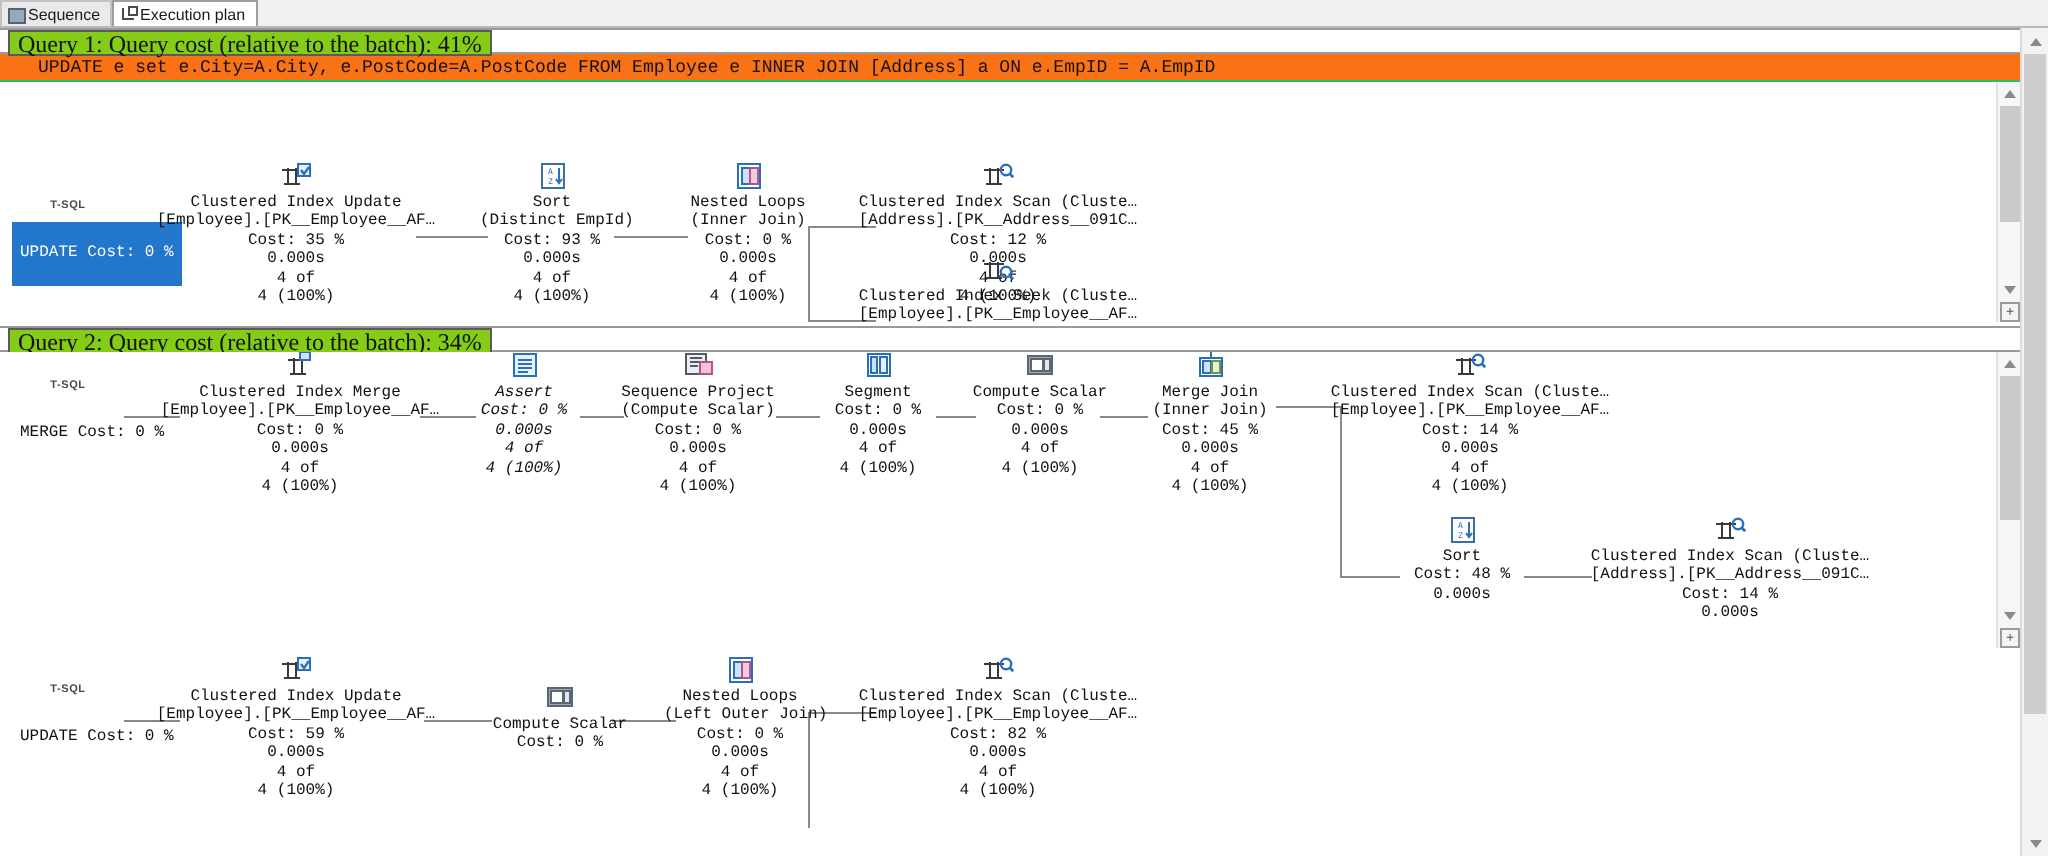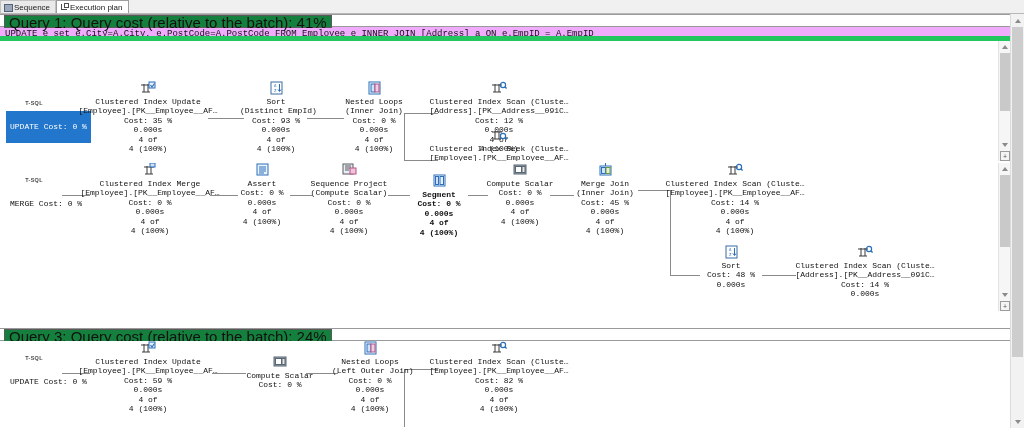--- a/index.html
+++ b/index.html
@@ -95,36 +95,36 @@
     position: relative;
     height: 13px;
     border-top: 1px solid #9a9a9a;
     border-bottom: 1px solid #9a9a9a;
     background: #ffffff;
   }
   .qheader-label {
     position: absolute; left: 4px; top: 0px;
     height: 13px; line-height: 13px;
     padding: 0 4px;
-    font-family: Liberation Sans, sans-serif;
-    font-size: 15px; color: #111;
+    font-family: Liberation Serif, serif;
+    font-size: 12px; color: #111;
     border: 1px solid #5a5a5a;
-    background: #15803d;
+    background: #84cc16;
     white-space: nowrap;
   }
   .qsql {
     height: 14px; line-height: 14px;
-    padding-left: 5px;
+    padding-left: 19px;
     font-family: "Liberation Mono", monospace;
     font-size: 9px;
     color: #111;
-    background: #f0abfc;
+    background: #f97316;
     white-space: nowrap;
     overflow: hidden;
-    border-bottom: 5px solid #22c55e;
+    border-bottom: 1px solid #22c55e;
   }
   .qcanvas {
     position: relative;
     background: #ffffff;
     overflow: hidden;
   }
 
   
   .inner-sb {
     position: absolute; right: 0; top: 0;
@@ -339,20 +339,23 @@
           <div class="inner-thumb" style="top:12px; height:58px;"></div>
           <div class="inner-arrow down">
               <span class="caret down"></span>
             </div>
           <div class="inner-plus">+</div>
         </div>
       </div>
     </div>
 
     <div class="qsection" style="top:149px;">
+      <div class="qheader">
+        <div class="qheader-label">Query 2: Query cost (relative to the batch): 34%</div>
+      </div>
       <div class="qcanvas" style="height:148px;">
 
         <div class="conn h" style="left:62px;  top:32px; width:28px;"></div>
         <div class="conn h" style="left:210px; top:32px; width:28px;"></div>
         <div class="conn h" style="left:290px; top:32px; width:22px;"></div>
         <div class="conn h" style="left:388px; top:32px; width:22px;"></div>
         <div class="conn h" style="left:468px; top:32px; width:20px;"></div>
         <div class="conn h" style="left:550px; top:32px; width:24px;"></div>
         <div class="conn h" style="left:638px; top:27px; width:32px;"></div>
         <div class="conn v" style="left:670px; top:27px; height:86px;"></div>
@@ -377,21 +380,21 @@
               </svg>
           </span>
           <span class="ntext">Clustered Index Merge</span>
           <span class="ntext">[Employee].[PK__Employee__AF…</span>
           <span class="ntext">Cost: 0 %</span>
           <span class="ntext">0.000s</span>
           <span class="ntext">4 of</span>
           <span class="ntext">4 (100%)</span>
         </div>
 
-        <div class="node" style="left:232px; top:0px; width:60px;">
+        <div class="node" style="left:232px; top:0px; width:60px;font-style:italic;">
           <span class="icon">
             <svg width="17" height="15" viewBox="0 0 17 15">
                 <rect x="3" y="1" width="11" height="11" fill="#eaf2fc" stroke="#2a6fbb"></rect>
                 <path d="M5 4 H12 M5 6 H12 M5 8 H12 M5 10 H10" stroke="#2a6fbb"></path>
               </svg>
           </span>
           <span class="ntext">Assert</span>
           <span class="ntext">Cost: 0 %</span>
           <span class="ntext">0.000s</span>
           <span class="ntext">4 of</span>
@@ -407,21 +410,21 @@
               </svg>
           </span>
           <span class="ntext">Sequence Project</span>
           <span class="ntext">(Compute Scalar)</span>
           <span class="ntext">Cost: 0 %</span>
           <span class="ntext">0.000s</span>
           <span class="ntext">4 of</span>
           <span class="ntext">4 (100%)</span>
         </div>
 
-        <div class="node" style="left:408px; top:11px; width:62px;font-weight:bold;">
+        <div class="node" style="left:408px; top:0px; width:62px;">
           <span class="icon">
             <svg width="17" height="15" viewBox="0 0 17 15">
                 <rect x="3" y="1" width="11" height="11" fill="#fff" stroke="#2a6fbb"></rect>
                 <rect x="4.5" y="2.5" width="3" height="8" fill="#cfe2f7" stroke="#2a6fbb"></rect>
                 <rect x="9" y="2.5" width="3.5" height="8" fill="#e9eff6" stroke="#2a6fbb"></rect>
               </svg>
           </span>
           <span class="ntext">Segment</span>
           <span class="ntext">Cost: 0 %</span>
           <span class="ntext">0.000s</span>
@@ -516,23 +519,20 @@
           <div class="inner-thumb" style="top:12px; height:72px;"></div>
           <div class="inner-arrow down">
               <span class="caret down"></span>
             </div>
           <div class="inner-plus">+</div>
         </div>
       </div>
     </div>
 
     <div class="qsection" style="top:314px;">
-      <div class="qheader">
-        <div class="qheader-label">Query 3: Query cost (relative to the batch): 24%</div>
-      </div>
       <div class="qcanvas" style="height:86px;">
 
         <div class="conn h" style="left:62px;  top:32px; width:28px;"></div>
         <div class="conn h" style="left:212px; top:32px; width:34px;"></div>
         <div class="conn h" style="left:306px; top:32px; width:32px;"></div>
         <div class="conn h" style="left:404px; top:28px; width:34px;"></div>
         <div class="conn v" style="left:404px; top:28px; height:58px;"></div>
 
         <div class="rootnode" style="left:6px; top:13px; width:56px;">
           <span class="tsqlcap">T-SQL</span>

